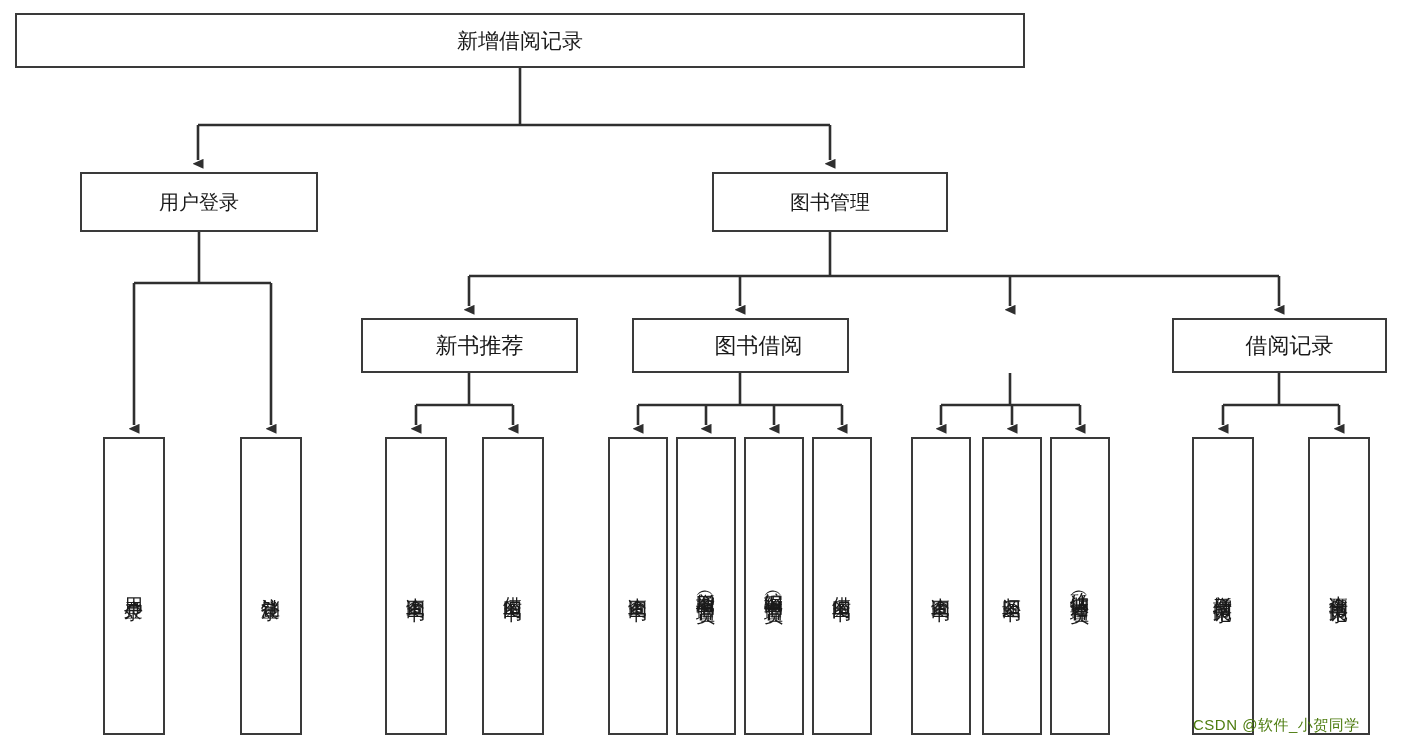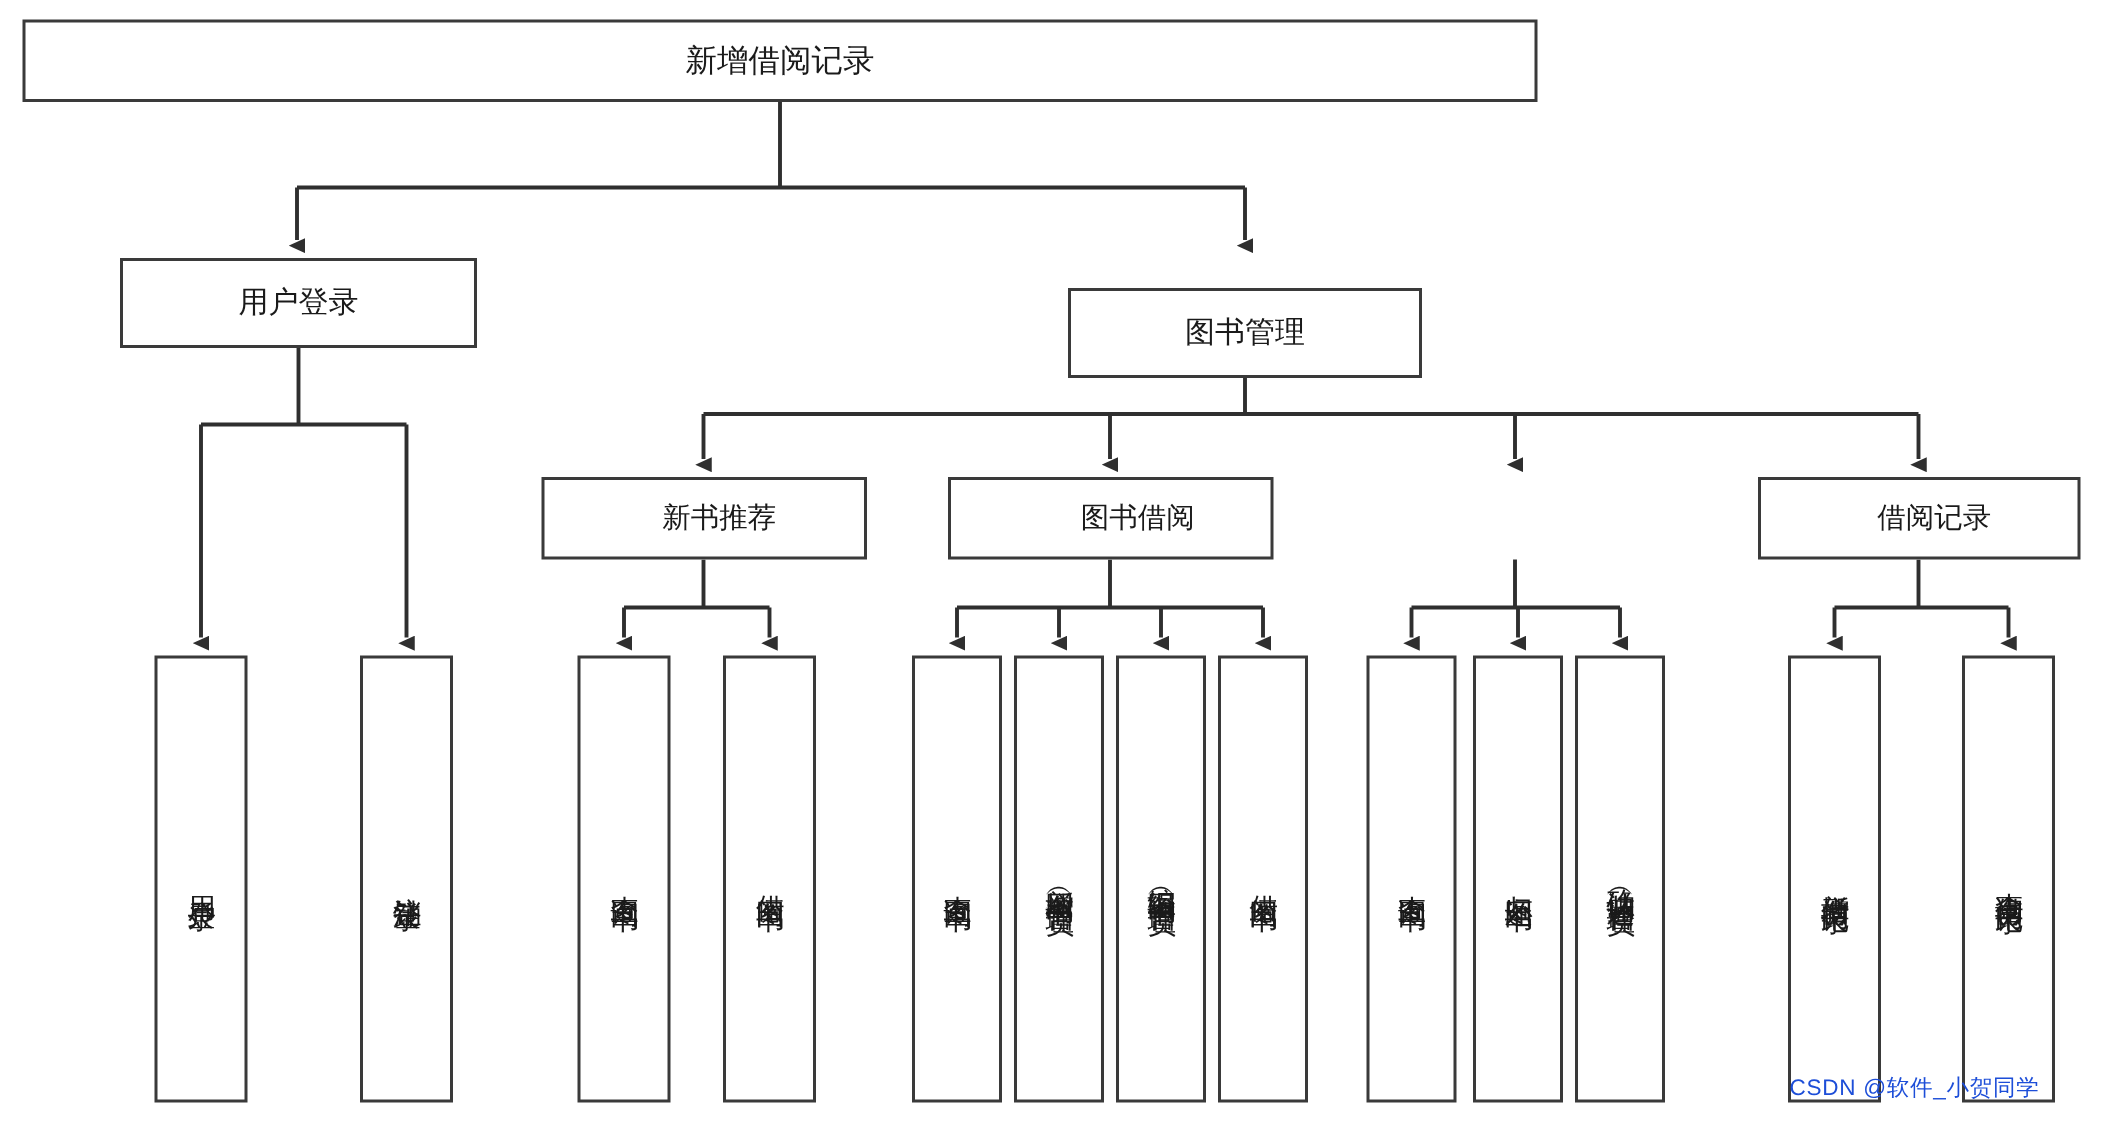--- a/index.html
+++ b/index.html
@@ -40,42 +40,42 @@
     text-align: center;
     line-height: 1.32;
   }
   .node-root .label {
     font-size: 21px;
   }
   .node-branch .label {
     font-size: 20px;
   }
   .node-sub .label {
-    font-size: 19px;
+    font-size: 22px;
     margin-left: 20px;
   }
   .node-leaf {
     border-width: 2px;
     align-items: center;
     justify-content: center;
     padding: 6px 2px;
   }
   .node-leaf .label {
     writing-mode: vertical-rl;
     text-orientation: upright;
     font-size: 19px;
     letter-spacing: 2px;
     line-height: 1.0;
     white-space: nowrap;
     max-height: 100%;
   }
   .watermark {
     position: absolute;
     font-size: 15px;
-    color: #1d4ed8;
+    color: #4d7c0f;
     white-space: nowrap;
     letter-spacing: 0.5px;
   }
 </style>
 </head>
 <body>
 
 <div id="diagram-root">
 
   <svg id="edges-layer" viewBox="0 0 1405 747" width="1405" height="747" xmlns="http://www.w3.org/2000/svg">
@@ -129,21 +129,21 @@
     </g>
   </svg>
 
   <div class="node node-root" id="node-root" style="left: 15px; top: 13px; width: 1010px; height: 55px;">
     <span class="label">新增借阅记录</span>
   </div>
 
   <div class="node node-branch" id="node-l2-0" style="left: 80px; top: 172px; width: 238px; height: 60px;">
     <span class="label">用户登录</span>
   </div>
-  <div class="node node-branch" id="node-l2-1" style="left: 712px; top: 172px; width: 236px; height: 60px; margin-top: 20px;">
+  <div class="node node-branch" id="node-l2-1" style="left: 712px; top: 172px; width: 236px; height: 60px;">
     <span class="label">图书管理</span>
   </div>
 
   <div class="node node-sub" id="node-l3-0" style="left: 361px; top: 318px; width: 217px; height: 55px;">
     <span class="label">新书推荐</span>
   </div>
   <div class="node node-sub" id="node-l3-1" style="left: 632px; top: 318px; width: 217px; height: 55px; padding-left: 16px;">
     <span class="label">图书借阅</span>
   </div>
   <div class="node node-sub" id="node-l3-3" style="left: 1172px; top: 318px; width: 215px; height: 55px;">

